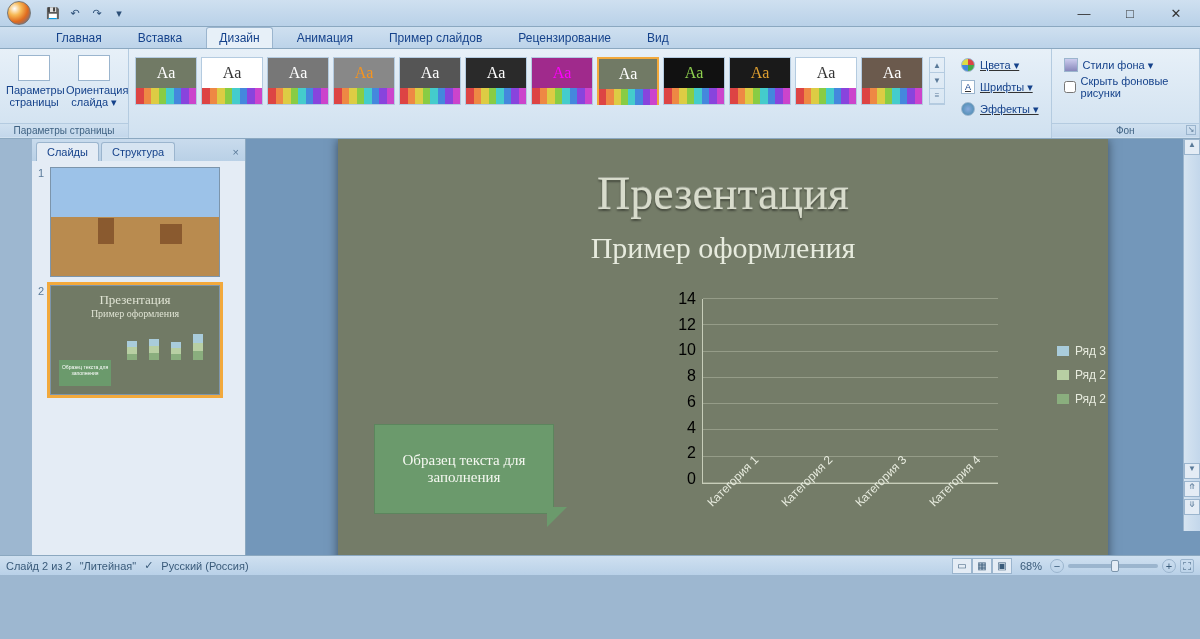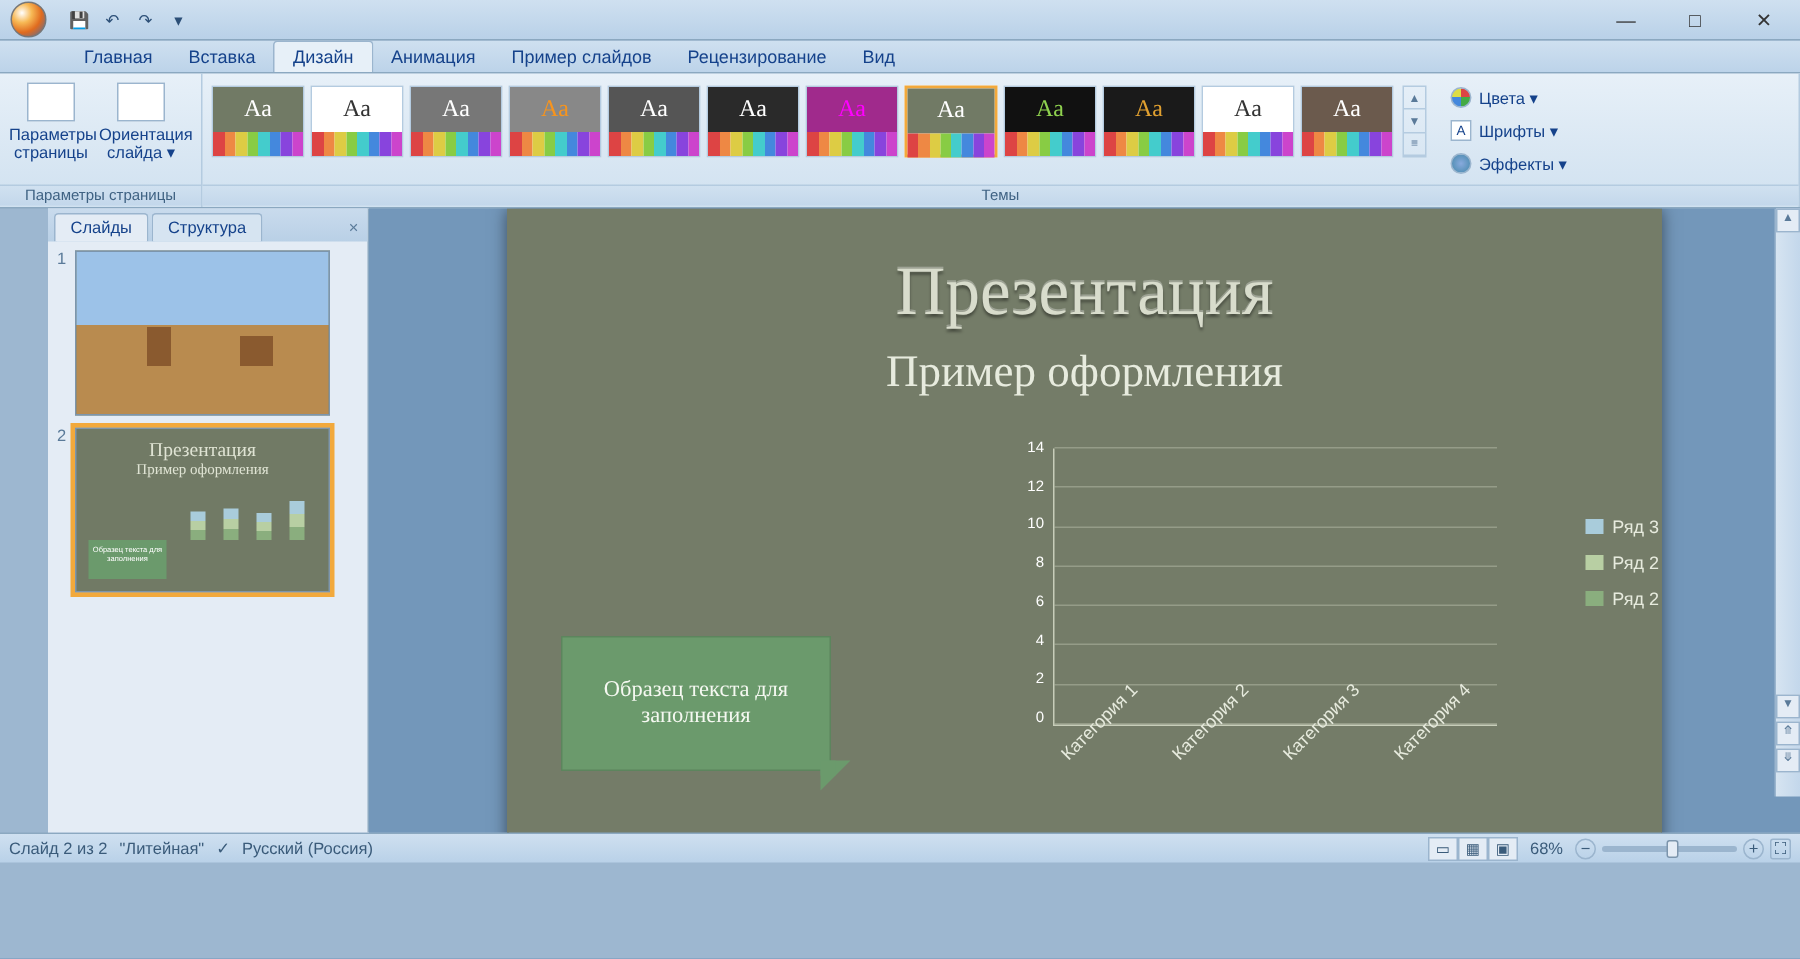--- a/index.html
+++ b/index.html
@@ -5,21 +5,21 @@
   * { margin:0; padding:0; box-sizing:border-box; font-family:"Segoe UI",Tahoma,sans-serif; }
   body { width:1200px; height:639px; background:#9db7d0; overflow:hidden; font-size:11px; color:#333; }
   .titlebar { height:27px; background:linear-gradient(#cfe0f0,#b9d1e8); display:flex; align-items:center; position:relative; border-bottom:1px solid #8ba8c0; }
   .office-btn { width:38px; height:27px; display:flex; align-items:center; justify-content:center; }
   .office-btn .orb { width:24px; height:24px; border-radius:50%; background:radial-gradient(circle at 30% 30%,#fff,#f7b955 30%,#e06b1f 60%,#3f6fb0 100%); border:1px solid #777; }
   .qat { display:flex; align-items:center; gap:4px; padding:0 6px; }
   .qat .qbtn { width:18px; height:18px; display:flex; align-items:center; justify-content:center; color:#2c4f77; }
   .title-text { position:absolute; left:0; right:0; text-align:center; font-size:12px; color:#3a5b7a; pointer-events:none; }
   .win-controls { margin-left:auto; display:flex; gap:18px; padding-right:10px; font-size:13px; color:#333; }
   .win-controls span { width:28px; text-align:center; }
-  .ribbon-tabs { height:22px; background:linear-gradient(#cfe0f0,#bcd3e9); display:flex; align-items:flex-end; padding-left:44px; gap:0; border-bottom:1px solid #8ba8c0; }
+  .ribbon-tabs { height:22px; background:linear-gradient(#cfe0f0,#bcd3e9); display:flex; align-items:flex-end; padding-left:44px; gap:12px; border-bottom:1px solid #8ba8c0; }
   .rtab { padding:3px 12px 3px; font-size:12px; color:#15428b; cursor:default; }
   .rtab.active { background:#e7f0f8; border:1px solid #9bb5ce; border-bottom:none; border-radius:3px 3px 0 0; color:#15428b; }
   .ribbon { height:90px; background:linear-gradient(#e7f0f8,#d0e1f0); border-bottom:1px solid #8ba8c0; display:flex; }
   .rgroup { border-right:1px solid #b4cbe0; position:relative; padding:4px 6px 16px; display:flex; align-items:flex-start; gap:4px; }
   .rgroup-label { position:absolute; bottom:1px; left:0; right:0; text-align:center; font-size:10px; color:#3f6283; background:linear-gradient(#d0e1f0,#c3d7eb); border-top:1px solid #b4cbe0; padding:1px 0; }
   .rgroup-label .dlg { position:absolute; right:3px; top:1px; font-size:8px; color:#5a7a99; border:1px solid #9bb5ce; width:10px; height:10px; line-height:8px; }
   .bigbtn { width:56px; text-align:center; font-size:11px; color:#15428b; line-height:12px; }
   .bigbtn .ic { width:32px; height:26px; margin:2px auto 3px; border:1px solid #9bb5ce; background:#fff; position:relative; }
   .theme-gallery { display:flex; gap:4px; align-items:flex-start; padding-top:4px; }
   .theme-thumb { width:62px; height:48px; border:1px solid #b4cbe0; background:#fff; position:relative; }
@@ -48,21 +48,21 @@
   .thumb.sel { outline:3px solid #f2a93c; }
   .canvas-area { flex:1; background:#7397ba; display:flex; flex-direction:column; overflow:hidden; position:relative; }
   .canvas-scroll { flex:1; display:flex; align-items:center; justify-content:center; }
   .slide { width:770px; height:435px; background:#747c68; box-shadow:0 0 10px rgba(0,0,0,.5); position:relative; color:#e4e8d8; }
   .slide-title { position:absolute; top:28px; left:0; right:0; text-align:center; font-family:"Times New Roman",serif; font-size:46px; color:#d8dccc; text-shadow:0 2px 2px rgba(0,0,0,.4),0 -1px 0 rgba(255,255,255,.3); }
   .slide-sub { position:absolute; top:92px; left:0; right:0; text-align:center; font-family:"Times New Roman",serif; font-size:30px; color:#e7ebde; }
   .text-sample { position:absolute; left:36px; top:285px; width:180px; height:90px; background:#6b9a6c; border:1px solid #5c855d; display:flex; align-items:center; justify-content:center; text-align:center; font-family:"Times New Roman",serif; font-size:15px; color:#f5f8f1; padding:6px; }
   .text-sample::after { content:""; position:absolute; right:-14px; bottom:-14px; border:10px solid transparent; border-left-color:#6b9a6c; border-top-color:#6b9a6c; }
   .chart { position:absolute; right:40px; top:155px; width:400px; height:250px; }
   .y-axis { position:absolute; left:0; top:0; bottom:60px; width:32px; display:flex; flex-direction:column; justify-content:space-between; }
-  .y-axis span { font-size:10px; color:#ffffff; text-align:right; padding-right:4px; line-height:10px; }
+  .y-axis span { font-size:16px; color:#000000; text-align:right; padding-right:4px; line-height:10px; }
   .plot { position:absolute; left:34px; right:70px; top:5px; bottom:60px; border-left:1px solid #c7cdb9; border-bottom:1px solid #c7cdb9; }
   .grid-line { position:absolute; left:0; right:0; border-top:1px solid rgba(200,205,185,.4); }
   .bars { position:absolute; left:0; right:0; bottom:0; top:0; display:flex; justify-content:space-around; align-items:flex-end; }
   .bar { width:34px; position:relative; }
   .bar .seg { width:100%; }
   .seg.r1 { background:#8aae7e; }
   .seg.r2 { background:#b8cfa3; }
   .seg.r3 { background:#a9ccdb; }
   .x-labels { position:absolute; left:34px; right:70px; bottom:0; height:60px; display:flex; justify-content:space-around; }
   .x-labels span { font-size:12px; color:#e7ebde; transform:rotate(-45deg) translate(-12px,10px); transform-origin:top left; white-space:nowrap; }
@@ -292,37 +292,49 @@
             <span style="background:#84d"></span>
             <span style="background:#c4c"></span>
           </div>
         </div>
       </div>
     <div class="gallery-scroll">
       <div>▲</div>
         <div>▼</div>
         <div>≡</div>
     </div>
-    <div class="small-stack" style="margin-left:6px;">
+    <div class="small-stack" style="margin-left:6px;text-decoration:underline;">
       <div class="smallbtn">
           <span class="sic colors"></span>
           <span>Цвета ▾</span>
         </div>
       <div class="smallbtn">
           <span class="sic" style="font-size:9px;line-height:12px;text-align:center;">A</span>
           <span>Шрифты ▾</span>
         </div>
       <div class="smallbtn">
           <span class="sic" style="background:radial-gradient(#8ad,#48a);border-radius:50%;"></span>
           <span>Эффекты ▾</span>
         </div>
     </div>
-    <div class="rgroup-label">Темы</div>
-  </div>
-
+  </div>
+
+  <div class="rgroup" style="width:180px;">
+    <div class="small-stack">
+      <div class="smallbtn">
+          <span class="sic" style="background:linear-gradient(#cce,#88b);"></span>
+          <span>Стили фона ▾</span>
+        </div>
+      <label class="checkbox-row">
+          <input type="checkbox" style="">
+          <span>Скрыть фоновые рисунки</span>
+        </label>
+    </div>
+    <div class="rgroup-label"><span>Фон</span><span class="dlg">↘</span></div>
+  </div>
 </div>
 
 <div class="workarea">
   <div class="panel">
     <div class="panel-tabs">
       <div class="ptab active">Слайды</div>
       <div class="ptab">Структура</div>
       <div class="panel-close">×</div>
     </div>
     <div class="thumbs">

